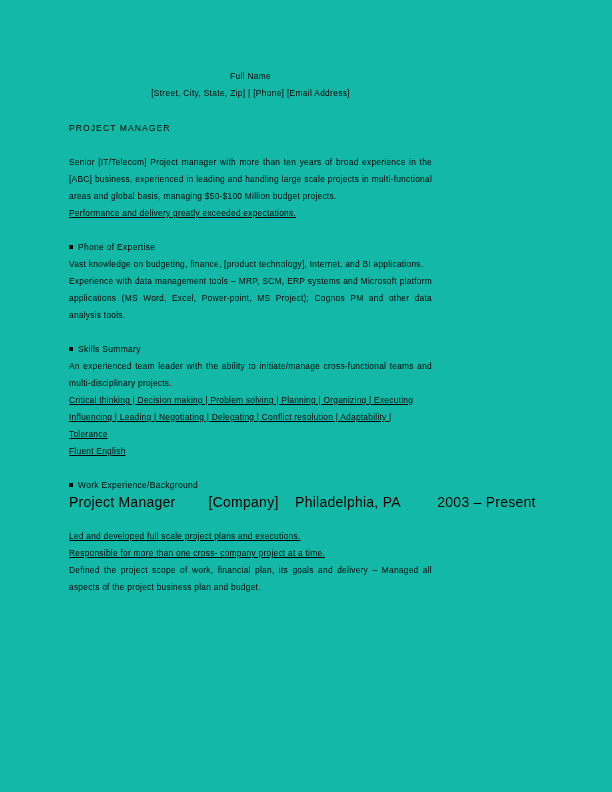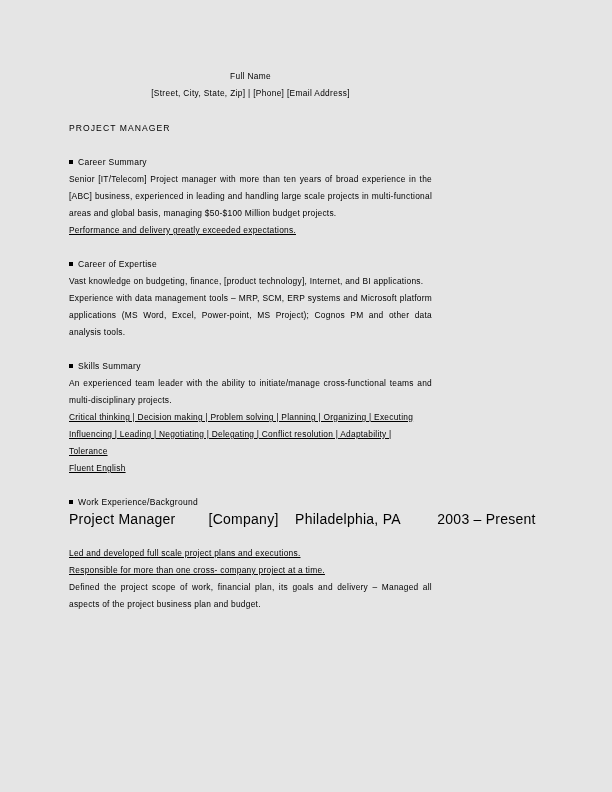--- a/index.html
+++ b/index.html
@@ -13,21 +13,21 @@
     height: 792px;
     overflow: hidden;
     font-family: "Liberation Sans", sans-serif;
     color: #000000;
     -webkit-font-smoothing: none;
   }
   .page {
     position: relative;
     width: 612px;
     height: 792px;
-    background: #e5e5e5;
+    background: #14b8a6;
     box-sizing: border-box;
   }
   .content {
     position: absolute;
     left: 69px;
     top: 68px;
     width: 363px;
   }
 
   
@@ -104,30 +104,27 @@
   <div class="content">
 
     <div class="doc-header">
       <div class="hdr-line">Full Name</div>
       <div class="hdr-line">[Street, City, State, Zip] | [Phone] [Email Address]</div>
     </div>
 
     <div class="role-title">PROJECT MANAGER</div>
 
     <div class="section">
-      <div class="section-heading">
-        <span class="bullet-sq"></span><span>Career Summary</span>
-      </div>
       <p class="para">Senior [IT/Telecom] Project manager with more than ten years of broad experience in the [ABC] business, experienced in leading and handling large scale projects in multi-functional areas and global basis, managing $50-$100 Million budget projects.</p>
       <p class="para left">Performance and delivery greatly exceeded expectations.</p>
     </div>
 
     <div class="section">
       <div class="section-heading">
-        <span class="bullet-sq"></span><span>Career of  Expertise</span>
+        <span class="bullet-sq"></span><span>Phone of  Expertise</span>
       </div>
       <p class="para">Vast knowledge on budgeting, finance, [product technology], Internet, and BI applications.</p>
       <p class="para">Experience with data management tools – MRP, SCM, ERP systems and Microsoft platform applications (MS Word, Excel, Power-point, MS Project); Cognos PM and other data analysis tools.</p>
     </div>
 
     <div class="section">
       <div class="section-heading">
         <span class="bullet-sq"></span><span>Skills Summary</span>
       </div>
       <p class="para">An experienced team leader with the ability to initiate/manage cross-functional teams and multi-disciplinary projects.</p>

